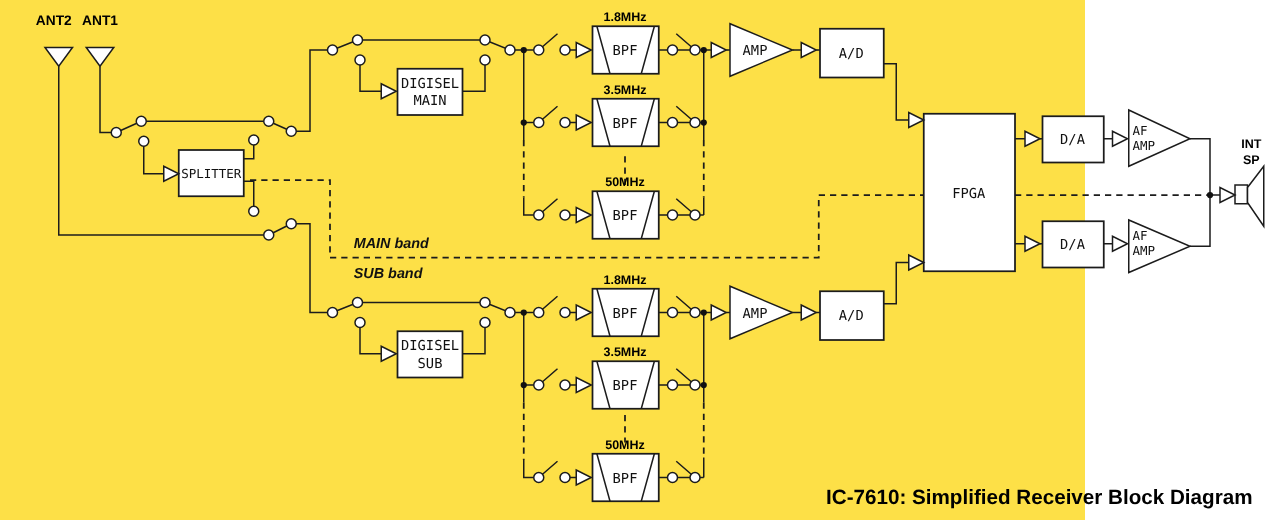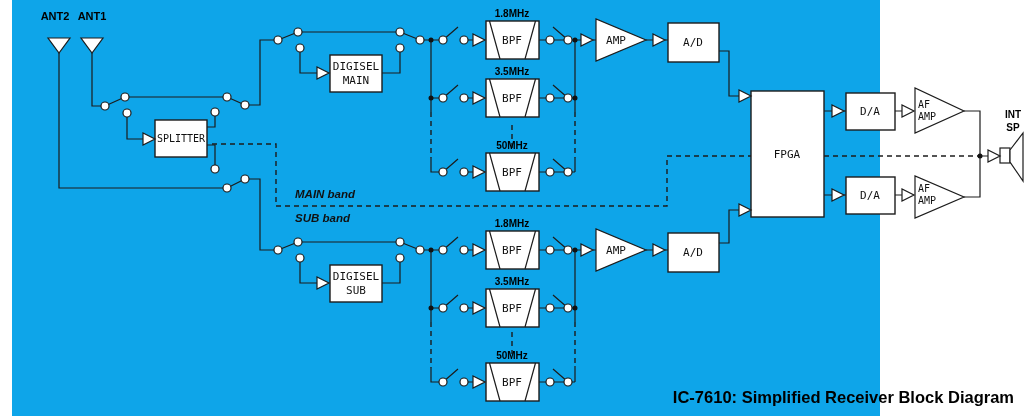--- a/index.html
+++ b/index.html
@@ -1,16 +1,16 @@
 <!DOCTYPE html>
 <html><head>
 <meta charset="utf-8">
 <style>
   html,body{margin:0;padding:0;background:#fff;}
-  .stage{width:868px;height:416px;position:relative;background:#0ea5e9;margin-left:12px;}
+  .stage{width:868px;height:416px;position:relative;background:#fde047;}
   svg text{font-family:"DejaVu Sans Mono","Liberation Mono",monospace;font-size:11px;fill:#111;text-anchor:middle;}
   .bold{font-family:"Liberation Sans",sans-serif;font-weight:700;font-size:11px;fill:#000;}
   .s10{font-size:10px;}
   .freq{font-family:"Liberation Sans",sans-serif;font-weight:700;font-size:10px;fill:#000;}
   .af{font-size:10px;text-anchor:start;}
   .band{font-family:"Liberation Sans",sans-serif;font-weight:700;font-style:italic;font-size:11.5px;text-anchor:start;}
   .ttl{font-family:"Liberation Sans",sans-serif;font-weight:700;font-size:16.5px;text-anchor:end;fill:#000;}
   .wire{fill:none;stroke:#1c1c1c;stroke-width:1.2;}
   .dash{fill:none;stroke:#1c1c1c;stroke-width:1.4;stroke-dasharray:5 4;}
   .box{fill:#fff;stroke:#1c1c1c;stroke-width:1.4;}

